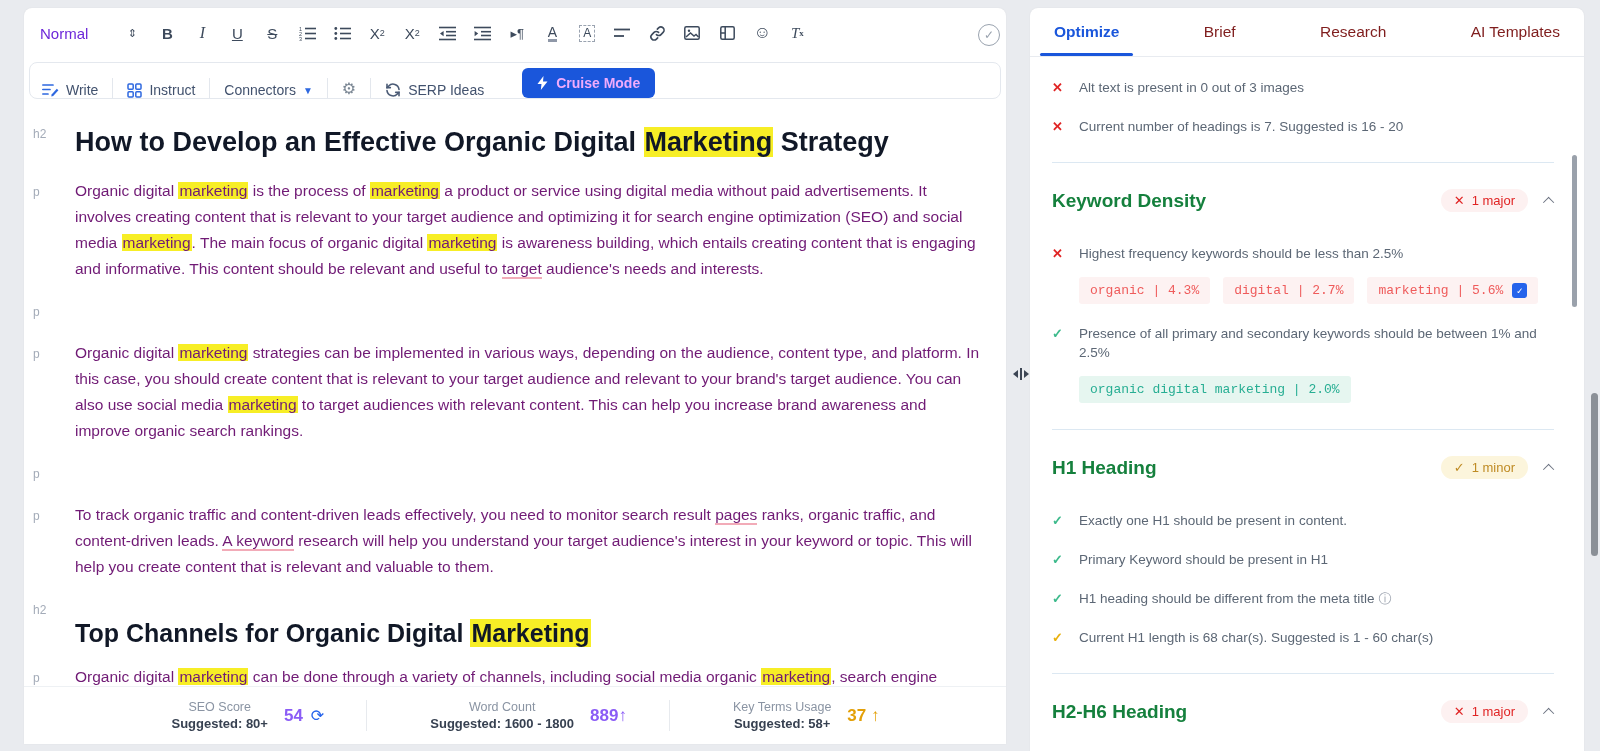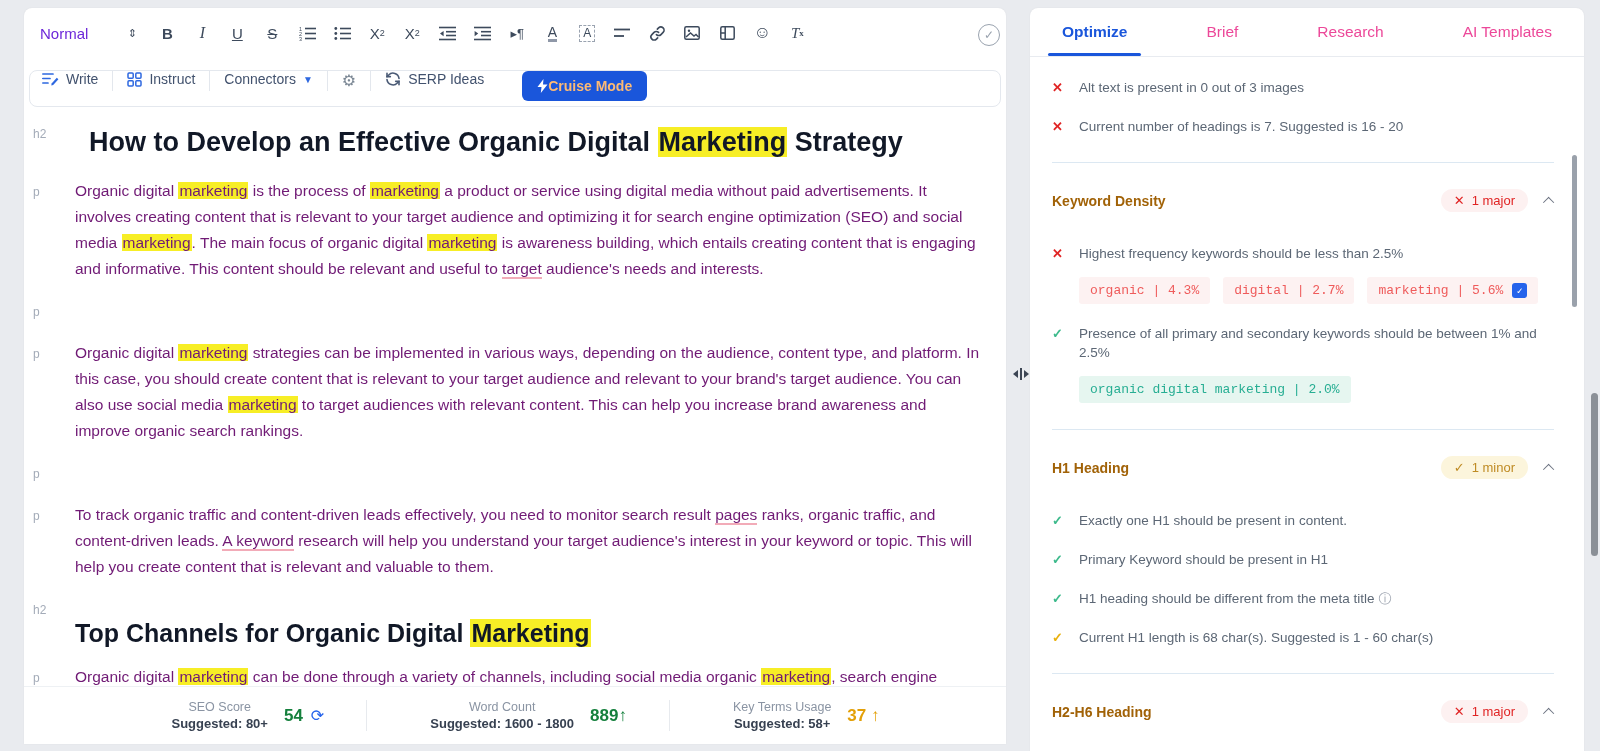--- a/index.html
+++ b/index.html
@@ -19,78 +19,78 @@
   .tb-icon .un { text-decoration:underline; }
   .tb-icon .st { text-decoration:line-through; }
   .tb-icon sub, .tb-icon sup { font-size:9px; }
   .icon-A { font-size:14px; border-bottom:3px solid #8f98a8; line-height:14px; }
   .icon-Abox { font-size:12px; border:1px dashed #9aa3b0; padding:0 3px; line-height:15px; }
   .icon-tx { font-family:"Liberation Serif", serif; font-style:italic; font-size:15px; }
   .icon-tx sub { font-style:normal; font-weight:700; font-size:9px; }
   .check-circle { position:absolute; right:6px; top:16px; width:22px; height:22px; border:1.6px solid #9aa3af;
     border-radius:50%; color:#9aa3af; font-size:12px; display:flex; align-items:center; justify-content:center; cursor:pointer; }
 
-  .tb2 { margin:12px 5px 0; border:1px solid #e4e8ee; border-radius:8px; height:37px;
-    display:flex; align-items:flex-start; padding:0 12px; gap:14px; }
+  .tb2 { margin:4px 5px 0; border:1px solid #e4e8ee; border-radius:8px; height:37px;
+    display:flex; align-items:flex-end; padding:0 12px; gap:14px; }
   .tb2 .act { display:flex; align-items:center; gap:7px; font-size:14px; color:#42526e; cursor:pointer; }
   .tb2 .sep { width:1px; height:20px; background:#e3e7ed; }
   .tb2 .caret { color:#2e68e0; font-size:10px; }
   .gear { font-size:16px; color:#7b8794; cursor:pointer; }
-  .cruise-btn { display:flex; align-items:center; background:#1a56db; color:#fdba74;
+  .cruise-btn { display:flex; align-items:center; gap:8px; background:#1a56db; color:#f0abfc;
     border:none; border-radius:6px; height:30px; padding:0 15px; font-size:14px; font-weight:600;
     margin-left:24px; cursor:pointer; font-family:"Liberation Sans", sans-serif; }
 
   .doc-scroll { position:absolute; top:96px; left:0; right:4px; bottom:58px; overflow:hidden; padding-top:16px; }
   .doc-row { display:flex; }
   .gutter { width:51px; padding-left:9px; padding-top:7px; font-size:12px; color:#a3abb8; flex:none; }
   .block { flex:1; padding-right:22px; color:#701a75; font-size:15.5px; line-height:26px; }
-  .block.h2a { font-size:27px; line-height:36px; font-weight:700; color:#111827; margin:4px 14px 18px; }
+  .block.h2a { font-size:27px; line-height:36px; font-weight:700; color:#111827; margin:4px 0 18px; }
   .block.h2b { font-size:25px; line-height:34px; font-weight:700; color:#111827; margin:20px 0 14px; }
   .block.para { margin-bottom:16px; }
   .block.empty { min-height:26px; margin-bottom:16px; }
   .hl { background:#f7ee26; padding:0 1px; }
   .ul { border-bottom:2px solid #f2abb8; }
 
   .stats-bar { position:absolute; left:0; right:0; bottom:0; height:58px; background:#fff;
     border-top:1px solid #eef1f4; display:flex; align-items:center; justify-content:center; }
   .stat { display:flex; align-items:center; padding:0 42px; }
   .stat + .stat { border-left:1px solid #e7eaee; }
   .stat .lbls { text-align:center;margin-left:21px; }
   .stat .lbl { font-size:12.5px; color:#8a94a3; }
   .stat .sug { font-size:13px; color:#374151; font-weight:600; margin-top:2px; }
   .stat .val { font-size:17px; font-weight:700; margin-left:16px; }
-  .val.red { color:#15803d; } .val.amber { color:#e3a008; }
+  .val.red { color:#8b5cf6; } .val.amber { color:#e3a008; }
   .refresh { color:#2563eb; font-size:16px; font-weight:400; margin-left:8px; cursor:pointer; }
 
   
   .resize-handle { position:absolute; left:1013px; top:368px; display:flex; align-items:center; gap:2px; cursor:col-resize; }
   .rz-bar { width:1.5px; height:12px; background:#3c4554; }
   .rz-l { width:0; height:0; border-top:4px solid transparent; border-bottom:4px solid transparent; border-right:5px solid #3c4554; }
   .rz-r { width:0; height:0; border-top:4px solid transparent; border-bottom:4px solid transparent; border-left:5px solid #3c4554; }
 
   
   .panel-card { position:absolute; left:1030px; top:8px; width:554px; bottom:-6px;
     background:#fff; border-radius:8px 8px 0 0; box-shadow:0 0 2px rgba(0,0,0,.06); }
   .tabs { height:49px; border-bottom:1px solid #e8ebf0; display:flex; align-items:center;
-    justify-content:space-between; padding:0 32px; }
-  .tab { position:relative; height:100%; display:flex; align-items:center; font-size:15.5px; color:#ec4899; cursor:pointer; }
+    justify-content:space-between; padding:0 24px; }
+  .tab { position:relative; height:100%; display:flex; align-items:center; font-size:15.5px; color:#7f1d1d; cursor:pointer; }
   .tab.active { color:#1a56db; font-weight:600; }
   .tab.active::after { content:''; position:absolute; left:-14px; right:-14px; bottom:0; height:3px;
     background:#1a56db; border-radius:2px; }
 
   .panel-body { position:absolute; top:50px; left:0; right:0; bottom:0; overflow:hidden; padding:20px 30px 0 22px; }
   .check-item { display:flex; gap:13px; margin-bottom:20px; font-size:13.5px; color:#5c6775; line-height:19px; }
   .ci-icon { flex:none; width:14px; font-size:13px; font-weight:700; line-height:19px; }
   .ci-icon.x { color:#e02424; }
   .ci-icon.check-green { color:#3dba8c; }
   .ci-icon.check-yellow { color:#e9b10e; }
   .info-icon { color:#9ca3af; font-size:13px; margin-left:4px; cursor:pointer; }
   .panel-divider { border:none; height:1px; background:#dce8f2; margin:26px 0 0; }
   .section-header { display:flex; align-items:center; margin-top:26px; }
-  .section-title { font-size:14px; font-weight:600; color:#a16207; }
+  .section-title { font-size:19px; font-weight:600; color:#15803d; }
   .badge { margin-left:auto; display:flex; align-items:center; gap:7px; padding:4px 13px;
     border-radius:14px; font-size:13px; cursor:default; }
   .badge.major { background:#fdf1f1; color:#e02424; }
   .badge.minor { background:#fcf5dc; color:#bf8b24; }
   .chevron { margin-left:18px; width:8px; height:8px; border-left:1.6px solid #6b7280; border-top:1.6px solid #6b7280;
     transform:rotate(45deg) translateY(2px); cursor:pointer; }
   .section-items { margin-top:32px; }
   .pill-row { display:flex; align-items:center; gap:13px; margin:-6px 0 20px 27px; flex-wrap:wrap; }
   .pill { padding:6px 11px; font-size:13px; border-radius:3px; display:flex; align-items:center; gap:9px;font-family:Liberation Mono, monospace; }
   .pill.red { background:#fdf2f2; color:#ef5b5b; }

